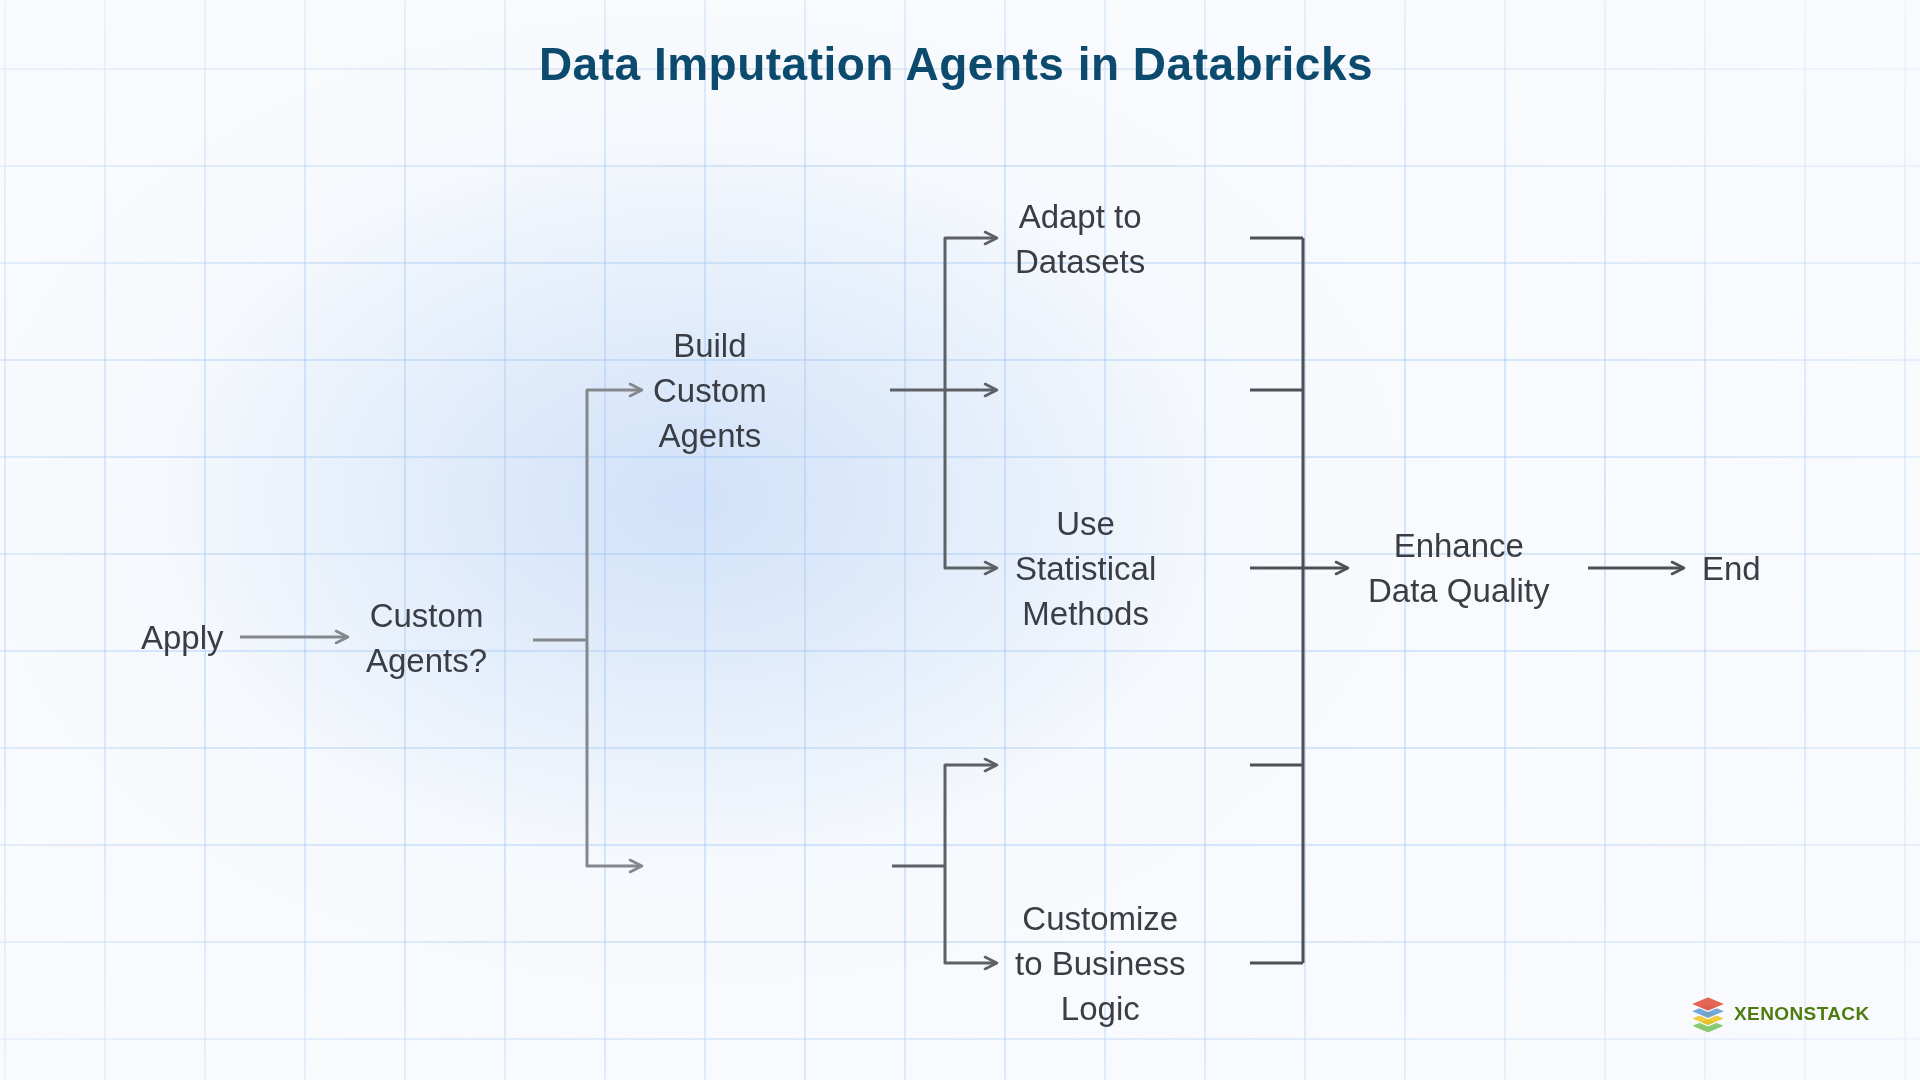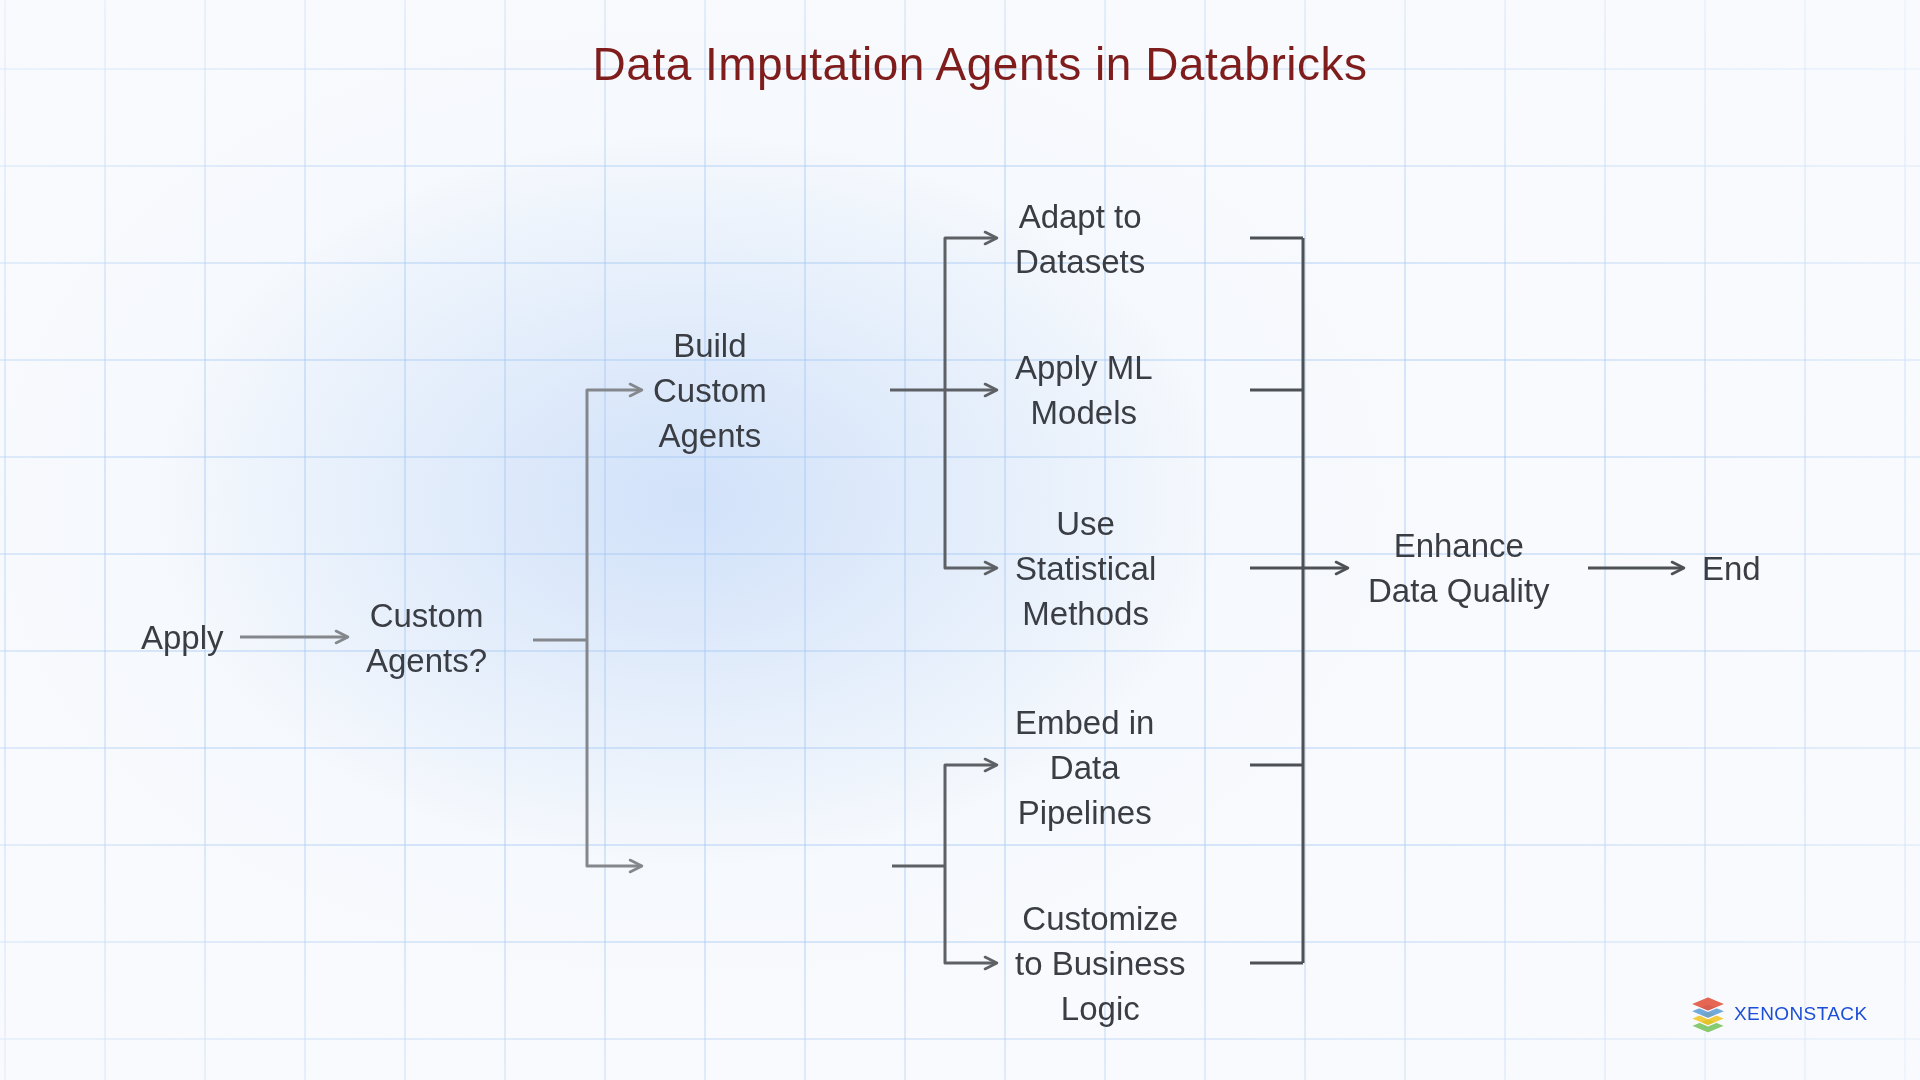--- a/index.html
+++ b/index.html
@@ -38,26 +38,26 @@
     -webkit-mask-image: radial-gradient(ellipse 92% 88% at 46% 52%, #000 40%, rgba(0,0,0,0.25) 78%, transparent 100%);
     mask-image: radial-gradient(ellipse 92% 88% at 46% 52%, #000 40%, rgba(0,0,0,0.25) 78%, transparent 100%);
   }
   .edges {
     position: absolute;
     left: 0;
     top: 0;
   }
   .page-title {
     position: absolute;
-    left: 980px;
+    left: 956px;
     top: 64px;
     transform: translate(-50%, -50%);
     font-size: 46px;
-    font-weight: normal;
-    color: #7f1d1d;
+    font-weight: bold;
+    color: #0c4a6e;
     white-space: nowrap;
     letter-spacing: 0.5px;
   }
   .node {
     position: absolute;
     transform: translateY(-50%);
     font-size: 33px;
     line-height: 45px;
     color: #3a3e44;
     white-space: pre-line;
@@ -66,22 +66,22 @@
   .logo {
     position: absolute;
     left: 1688px;
     top: 994px;
     display: flex;
     align-items: center;
     gap: 6px;
   }
   .logo-word {
     font-size: 19px;
-    font-weight: normal;
-    color: #1d4ed8;
+    font-weight: bold;
+    color: #4d7c0f;
     letter-spacing: 0.4px;
     white-space: nowrap;
   }
 </style>
 </head>
 <body>
 
 <div id="canvas">
 
   <div class="glow"></div>
@@ -131,28 +131,23 @@
   </svg>
 
   <div class="node" style="left:141px; top:637px">Apply</div>
   <div class="node" style="left:366px; top:638px">Custom
 Agents?</div>
   <div class="node" style="left:653px; top:390px">Build
 Custom
 Agents</div>
   <div class="node" style="left:1015px; top:239px">Adapt to
 Datasets</div>
-  <div class="node" style="left:1015px; top:390px">Apply ML
-Models</div>
   <div class="node" style="left:1015px; top:568px">Use
 Statistical
 Methods</div>
-  <div class="node" style="left:1015px; top:767px">Embed in
-Data
-Pipelines</div>
   <div class="node" style="left:1015px; top:963px">Customize
 to Business
 Logic</div>
   <div class="node" style="left:1368px; top:568px">Enhance
 Data Quality</div>
   <div class="node" style="left:1702px; top:568px">End</div>
 
   <div class="logo">
     <svg width="40" height="40" viewBox="0 0 44 44">
       <path d="M22 27 L41 35 L22 43 L3 35 Z" fill="#74c158" fill-opacity="0.85" stroke="#f8fafd" stroke-width="1.4"></path>

